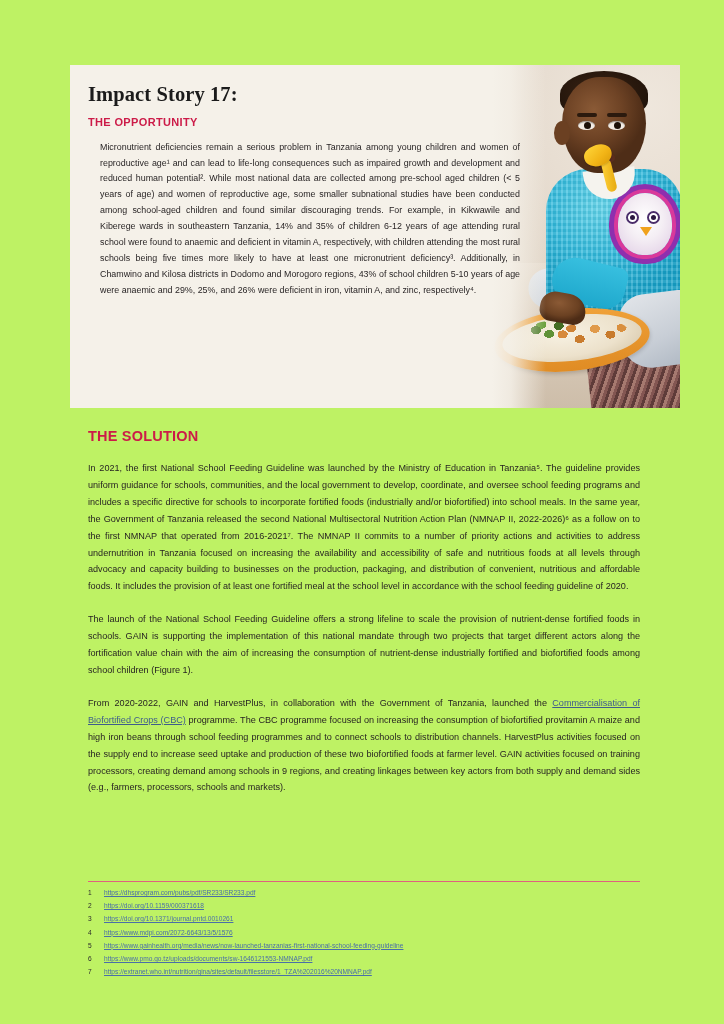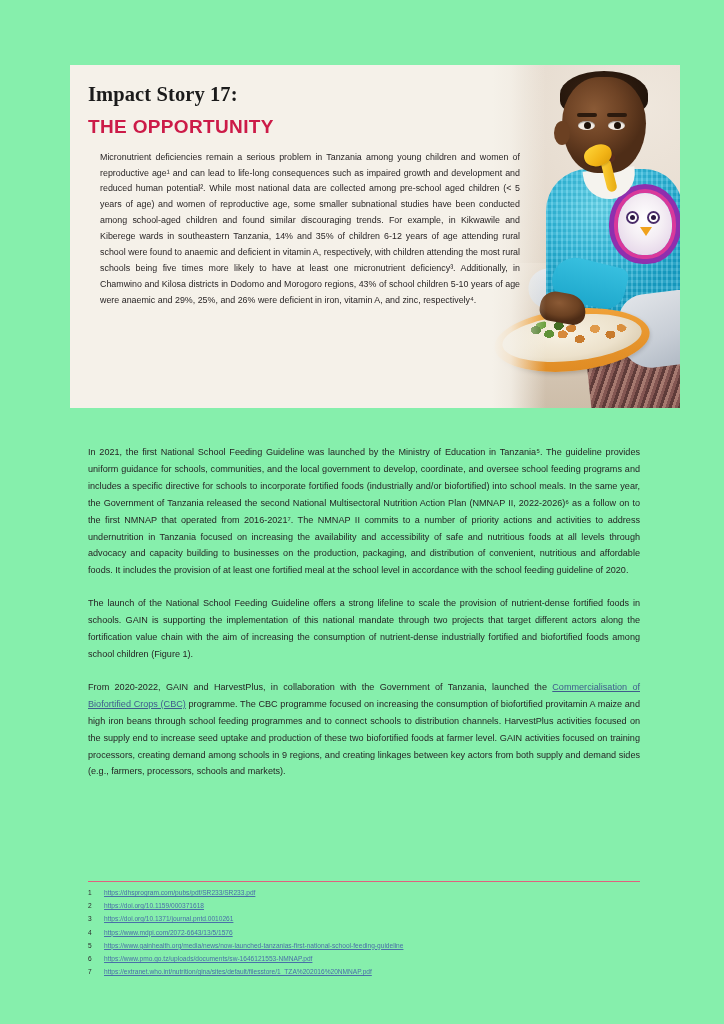--- a/index.html
+++ b/index.html
@@ -6,21 +6,21 @@
   html, body {
     margin: 0; padding: 0;
     width: 724px; height: 1024px;
     background: #ffffff;
     font-family: "Liberation Sans", sans-serif;
     -webkit-font-smoothing: antialiased;
   }
   .page {
     position: relative;
     width: 724px; height: 1024px;
-    background: #86efac;
+    background: #bef264;
     overflow: hidden;
   }
 
   
   .hero {
     position: absolute;
     left: 70px; top: 65px;
     width: 610px; height: 343px;
     background: #f5f1e9;
     overflow: hidden;
@@ -44,21 +44,21 @@
     font-weight: bold;
     font-size: 19.5px;
     line-height: 1.30;
     color: #cc1b48;
     margin: 0 0 7px 0;
     letter-spacing: -0.1px;
   }
   .section-label {
     font-family: "Liberation Sans", sans-serif;
     font-weight: bold;
-    font-size: 19px;
+    font-size: 11px;
     letter-spacing: .35px;
     color: #cc1b48;
     margin: 0 0 9px 0;
   }
   .hero-body {
     font-size: 8.9px;
     line-height: 1.79;
     color: #231f20;
     text-align: justify;
     margin: 12px;
@@ -357,20 +357,21 @@
     <div class="hero-text">
       <h1 class="kicker">Impact Story 17:</h1>
       <h3 class="section-label">THE OPPORTUNITY</h3>
       <div class="hero-body">
         <p>Micronutrient deficiencies remain a serious problem in Tanzania among young children and women of reproductive age¹ and can lead to life-long consequences such as impaired growth and development and reduced human potential². While most national data are collected among pre-school aged children (&lt; 5 years of age) and women of reproductive age, some smaller subnational studies have been conducted among school-aged children and found similar discouraging trends. For example, in Kikwawile and Kiberege wards in southeastern Tanzania, 14% and 35% of children 6-12 years of age attending rural school were found to anaemic and deficient in vitamin A, respectively, with children attending the most rural schools being five times more likely to have at least one micronutrient deficiency³. Additionally, in Chamwino and Kilosa districts in Dodomo and Morogoro regions, 43% of school children 5-10 years of age were anaemic and 29%, 25%, and 26% were deficient in iron, vitamin A, and zinc, respectively⁴.</p>
       </div>
     </div>
   </div>
 
   <div class="solution">
+    <h3 class="section-label">THE SOLUTION</h3>
     <p class="body-p">In 2021, the first National School Feeding Guideline was launched by the Ministry of Education in Tanzania⁵. The guideline provides uniform guidance for schools, communities, and the local government to develop, coordinate, and oversee school feeding programs and includes a specific directive for schools to incorporate fortified foods (industrially and/or biofortified) into school meals. In the same year, the Government of Tanzania released the second National Multisectoral Nutrition Action Plan (NMNAP II, 2022-2026)⁶ as a follow on to the first NMNAP that operated from 2016-2021⁷. The NMNAP II commits to a number of priority actions and activities to address undernutrition in Tanzania focused on increasing the availability and accessibility of safe and nutritious foods at all levels through advocacy and capacity building to businesses on the production, packaging, and distribution of convenient, nutritious and affordable foods. It includes the provision of at least one fortified meal at the school level in accordance with the school feeding guideline of 2020.</p>
     <p class="body-p">The launch of the National School Feeding Guideline offers a strong lifeline to scale the provision of nutrient-dense fortified foods in schools. GAIN is supporting the implementation of this national mandate through two projects that target different actors along the fortification value chain with the aim of increasing the consumption of nutrient-dense industrially fortified and biofortified foods among school children (Figure 1).</p>
     <p class="body-p"><span>From 2020-2022, GAIN and HarvestPlus, in collaboration with the Government of Tanzania, launched the </span><a class="inline-link" href="#">Commercialisation of Biofortified Crops (CBC)</a><span> programme. The CBC programme focused on increasing the consumption of biofortified provitamin A maize and high iron beans through school feeding programmes and to connect schools to distribution channels. HarvestPlus activities focused on the supply end to increase seed uptake and production of these two biofortified foods at farmer level. GAIN activities focused on training processors, creating demand among schools in 9 regions, and creating linkages between key actors from both supply and demand sides (e.g., farmers, processors, schools and markets).</span></p>
   </div>
 
   <div class="footnotes">
     <div class="fn-rule"></div>
     <div id="fn-list">
         <div class="fn-row">
           <span class="fn-num">1</span>

